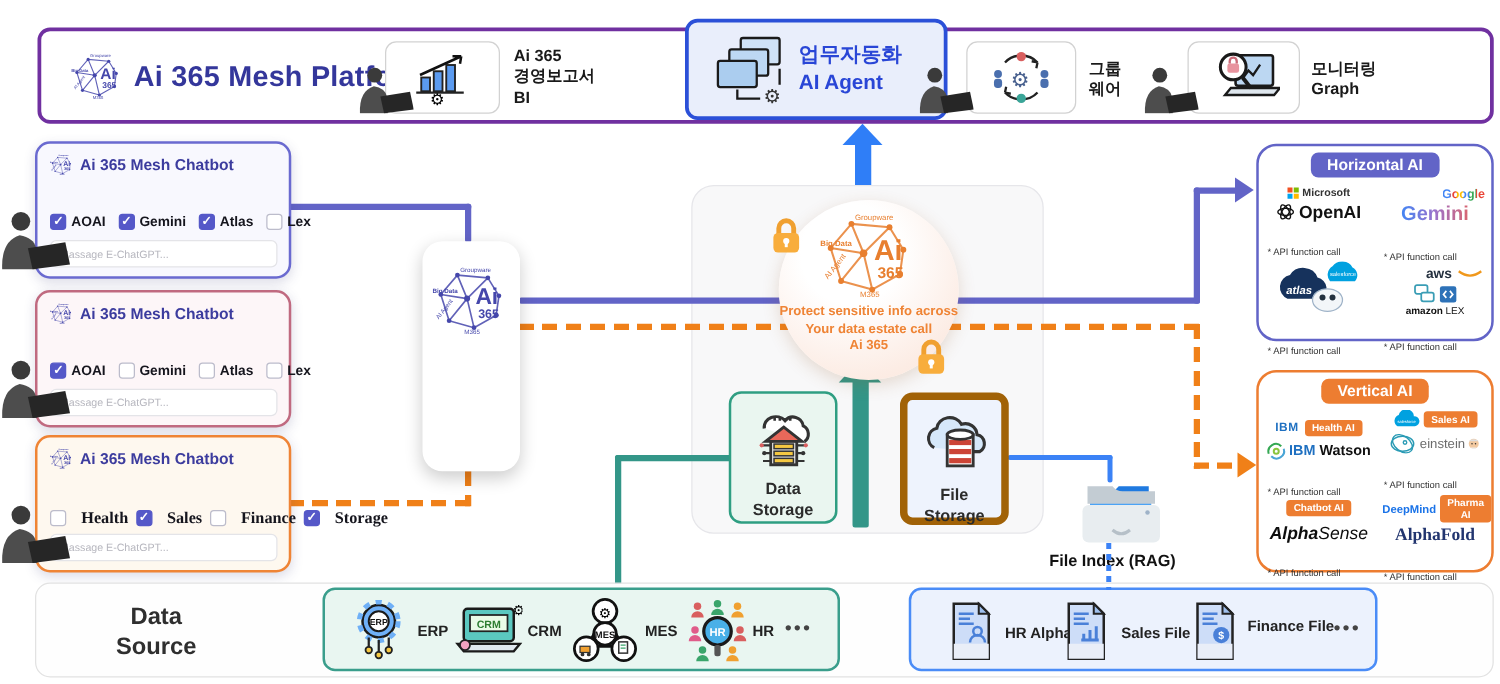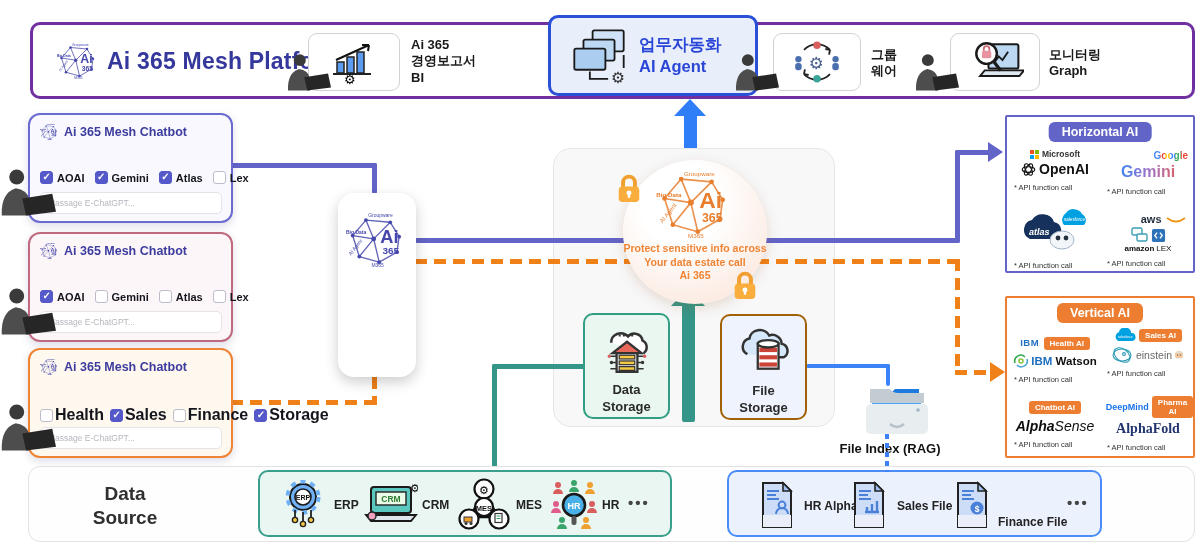--- a/index.html
+++ b/index.html
@@ -29,21 +29,21 @@
   
   .card{width:205px;height:110px;background:#f8f8fe;border:2px solid #6a6ad0;border-radius:12px;
         box-sizing:border-box;box-shadow:0 3px 9px rgba(60,60,120,.18);z-index:2;}
   .c2{background:#fdf6f8;border-color:#c06a80;}
   .c3{background:#fef8ef;border-color:#ef8435;}
   .card-title{position:absolute;left:10px;top:8px;display:flex;align-items:center;gap:5px;
               color:#3c3c9e;font-weight:bold;font-size:12.5px;}
   .cbrow{position:absolute;left:10px;top:56px;display:flex;gap:10px;}
   .c3 .cbrow{gap:6px;}
   .cbitem{display:inline-flex;align-items:center;gap:4px;font-size:11px;font-weight:bold;color:#15151d;}
-  .c3 .cbitem{font-size:16px;gap:2px;}
+  .c3 .cbitem{font-size:13px;gap:12px;font-family:Liberation Serif, serif;}
   .cb{display:inline-block;width:13px;height:13px;border:1.5px solid #bcbccb;border-radius:3px;
       background:#fff;position:relative;box-sizing:border-box;}
   .cb.on{background:#5558c8;border-color:#5558c8;}
   .cb.on::after{content:"✓";position:absolute;left:1.5px;top:-1px;color:#fff;font-size:10px;font-weight:bold;}
   .chat-input{position:absolute;left:10px;top:77px;width:182px;height:22px;border:1px solid #e4e4e8;
               border-radius:5px;font-size:8.5px;padding:0 7px;color:#333;background:#fff;box-sizing:border-box;
               font-family:"Liberation Sans",sans-serif;}
   .chat-input::placeholder{color:#b6b6be;}
   
   .orgbox{left:338px;top:193px;width:78px;height:184px;background:#fff;border-radius:16px;
@@ -51,32 +51,32 @@
   .org-label{font-size:16.5px;font-weight:bold;color:#2d2d2d;line-height:1.35;margin-top:12px;}
   .centerbox{left:553px;top:148px;width:280px;height:277px;background:#f8f8f9;border:1.5px solid #e6e6ea;
              border-radius:18px;z-index:0;}
   .circle{left:623px;top:160px;width:144px;height:144px;border-radius:50%;text-align:center;z-index:2;
           background:radial-gradient(circle at 40% 30%,#ffffff 30%,#fcece4 75%,#fbe6dc 100%);
           box-shadow:0 4px 14px rgba(150,90,40,.20);}
   .protect{font-size:10.5px;color:#ef8435;line-height:1.3;font-weight:600;margin-top:-2px;}
   .protect .b{font-weight:800;}
   .stbox{width:87px;height:106px;border-radius:10px;box-sizing:border-box;text-align:center;padding-top:7px;z-index:2;}
   .st-data{left:583px;top:313px;background:#eaf6f0;border:2px solid #2f9e82;}
-  .st-file{left:720px;top:314px;background:#eef3fd;border:2px solid #a16207;}
+  .st-file{left:720px;top:314px;background:#eef3fd;border:6px solid #a16207;}
   .st-label{font-size:13px;font-weight:bold;color:#2b2b2b;line-height:1.3;margin-top:2px;}
   
-  .aibox{left:1005px;width:190px;background:#fff;border-radius:2px;box-sizing:border-box;z-index:2;}
+  .aibox{left:1005px;width:190px;background:#fff;border-radius:16px;box-sizing:border-box;z-index:2;}
   .hbox{top:115px;height:158px;border:2px solid #6264c7;}
   .vbox{top:296px;height:162px;border:2px solid #ed7d31;}
   .aibadge{position:absolute;left:50%;transform:translateX(-50%);top:5px;color:#fff;font-weight:bold;
            font-size:12.5px;padding:3px 13px;border-radius:6px;white-space:nowrap;}
   .hbadge{background:#6264c7;}
   .vbadge{background:#ed7d31;}
   .cell{position:absolute;width:88px;text-align:center;}
-  .note{font-size:7.5px;color:#333;margin-top:6px;text-align:left;padding-left:3px;}
+  .note{font-size:7.5px;color:#333;margin-top:20px;text-align:left;padding-left:3px;}
   .brandrow{font-size:8.5px;font-weight:600;color:#333;display:flex;align-items:center;justify-content:center;gap:3px;}
   .ms-sq{display:inline-grid;grid-template-columns:4px 4px;gap:1px;}
   .ms-sq i{width:4px;height:4px;display:block;}
   .openai-row{font-size:14px;font-weight:bold;color:#111;display:flex;align-items:center;justify-content:center;
               gap:3px;margin-top:2px;}
   .google{font-size:10px;font-weight:bold;
           background:linear-gradient(90deg,#4285f4 0 18%,#ea4335 18% 33%,#fbbc05 33% 48%,#4285f4 48% 63%,#34a853 63% 80%,#ea4335 80%);
           -webkit-background-clip:text;background-clip:text;color:transparent;display:inline-block;}
   .gemini{font-size:16px;font-weight:bold;
           background:linear-gradient(90deg,#4285f4,#9b72cb,#d96570);
@@ -629,18 +629,18 @@
     <span class="syslabel" style="left:168px;top:27px">Sales File</span>
 
     <svg class="abs" style="left:225px;top:9px" width="36" height="48" viewBox="0 0 36 48">
       <path d="M4 2 h20 l8 8 v36 h-28 z" fill="#cdddf8" stroke="#222" stroke-width="2"></path>
       <path d="M4 34 h28 v12 h-28 z" fill="#e9eef8"></path>
       <path d="M24 2 l8 8 h-8 z" fill="#9fc0ee" stroke="#222" stroke-width="1.6"></path>
       <path d="M8 10 h12 M8 14 h9 M8 18 h12" stroke="#4a80d8" stroke-width="2"></path>
       <circle cx="23" cy="27" r="6.5" fill="#4a80d8"></circle>
       <text x="23" y="30.5" font-size="8.5" font-weight="bold" text-anchor="middle" fill="#fff">$</text>
     </svg>
-    <span class="syslabel" style="left:269px;top:43px">Finance File</span>
+    <span class="syslabel" style="left:269px;top:22px">Finance File</span>
 
     <span class="dots" style="left:338px;top:22px">•••</span>
   </div>
 
 </div>
 
 </body></html>

